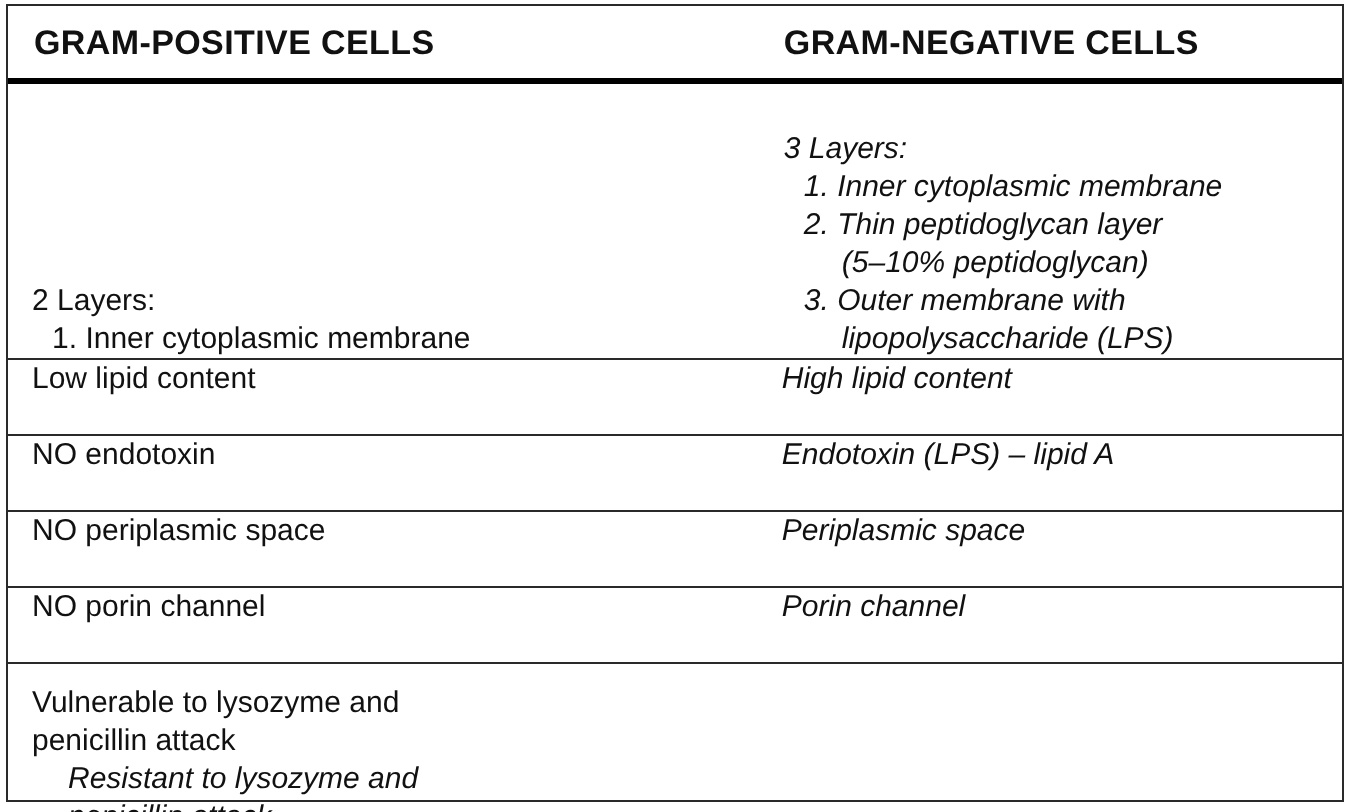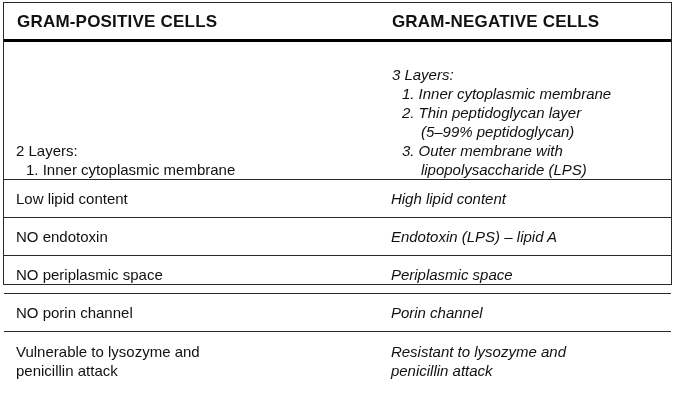--- a/index.html
+++ b/index.html
@@ -1,22 +1,22 @@
 <!DOCTYPE html>
 <html><head>
   <meta charset="utf-8">
   <style>
     html, body { margin: 0; padding: 0; background: #ffffff; }
     body { width: 680px; height: 406px; overflow: hidden; position: relative; font-family: "Liberation Sans", sans-serif; color: #111; }
-    .tbl { position: absolute; left: 3px; top: 2px; width: 669px; height: 283px; border: 1.5px solid #2a2a2a; box-sizing: border-box; }
+    .tbl { position: absolute; left: 3px; top: 2px; width: 669px; height: 399px; border: 1.5px solid #2a2a2a; box-sizing: border-box; }
     .row { display: flex; box-sizing: border-box; border-bottom: 1.5px solid #2a2a2a; }
-    .row:last-child { border-bottom: none; }
+    .row:last-child { border-bottom: none; flex-direction: column; }
     .row.header { height: 39px; border-bottom: 3px solid #000; align-items: center; }
     .row.layers { height: 138px; align-items: flex-end; padding-top: 8px; }
-    .row.simple { height: 38px; align-items: center; }
+    .row.simple { height: 38px; }
     .row.last { height: 70px; align-items: flex-start; padding-top: 10px; }
     .cell { box-sizing: border-box; font-size: 15px; line-height: 19px; }
     .cell.left { width: 358px; padding-left: 12px; }
     .cell.right { width: 311px; padding-left: 12px; }
     .hcell { font-weight: bold; font-size: 17px; letter-spacing: 0.2px; }
     .hcell.left { padding-left: 13px; }
     .hcell.right { padding-left: 31px; }
     .layers .cell.right { padding-left: 31px; font-style: italic; }
     .list-item { padding-left: 10px; }
     .list-item .sub { padding-left: 19px; display: block; }
@@ -42,21 +42,21 @@
     </div>
     <div class="cell right">
       <div>3 Layers:</div>
       <div class="list-item">
         <span>1.</span>
         <span>Inner cytoplasmic membrane</span>
       </div>
       <div class="list-item">
         <span>2.</span>
         <span>Thin peptidoglycan layer</span>
-        <span class="sub">(5–99% peptidoglycan)</span>
+        <span class="sub">(5–10% peptidoglycan)</span>
       </div>
       <div class="list-item">
         <span>3.</span>
         <span>Outer membrane with</span>
         <span class="sub">lipopolysaccharide (LPS)</span>
       </div>
     </div>
   </div>
 
   <div class="row simple">

